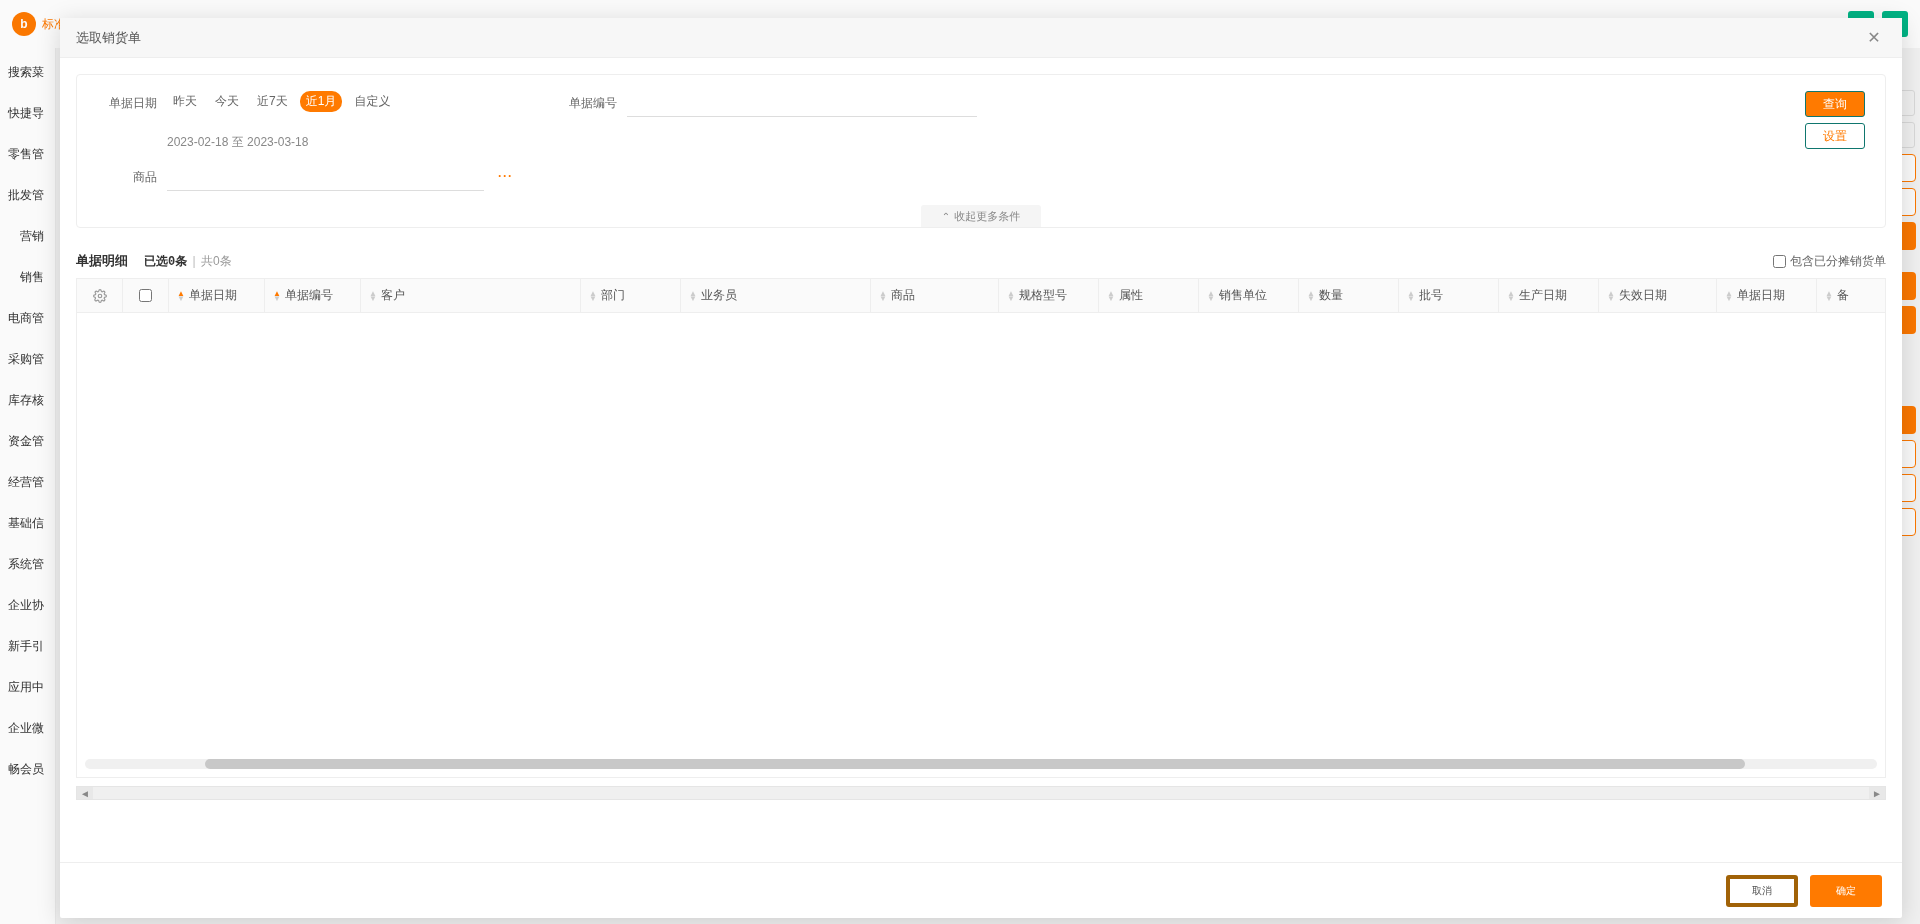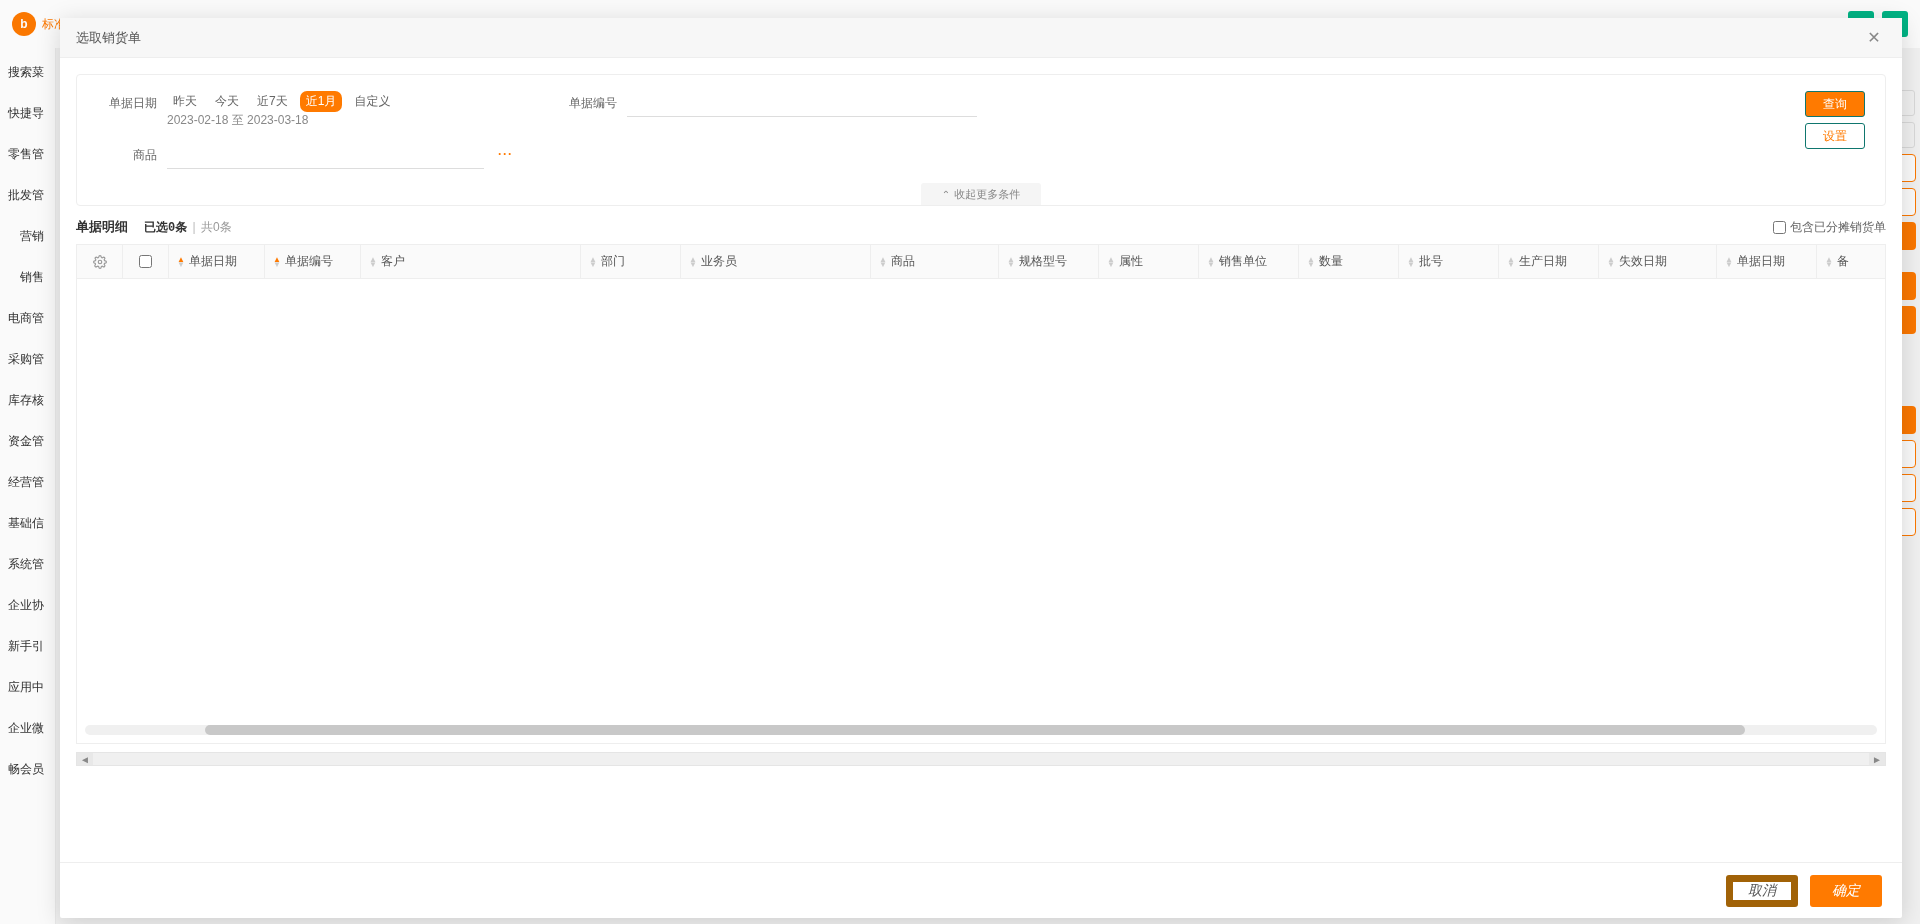--- a/index.html
+++ b/index.html
@@ -168,25 +168,24 @@
   .preset {
     padding: 2px 6px;
     color: #666;
     cursor: pointer;
     border-radius: 10px;
     font-size: 12px;
   }
   .preset.active {
     background: #ff7a00;
     color: #fff;
-    border-radius: 7px;
   }
   .date-range-text {
     width: 100%;
-    margin-top: 0;
+    margin-top: 22px;
     color: #888;
     font-size: 12px;
   }
   .filter-input {
     flex: 1;
     min-width: 280px;
     height: 26px;
     border: none;
     border-bottom: 1px solid #ddd;
     outline: none;
@@ -236,21 +235,21 @@
     color: #888;
     cursor: pointer;
     font-size: 11px;
   }
   .collapse-bar .chev { font-size: 10px; }
 
   
   .detail-bar {
     display: flex;
     align-items: center;
-    margin-top: 12px;
+    margin-top: 24px;
     gap: 16px;
   }
   .detail-title { font-weight: bold; font-size: 13px; }
   .selected-count { font-size: 12px; }
   .selected-count .strong { font-weight: bold; font-family: Liberation Mono, monospace; }
   .selected-count .sep { color: #bbb; margin: 0 2px; }
   .selected-count .total { color: #999; }
   .include-cb {
     margin-left: auto;
     display: flex;
@@ -352,26 +351,25 @@
     display: flex;
     align-items: center;
     justify-content: flex-end;
     gap: 12px;
     padding: 0 20px;
   }
   .fbtn {
     min-width: 72px;
     height: 32px;
     border-radius: 3px;
-    border: 7px solid #a16207;
+    border: 4px solid #a16207;
     background: #fff;
     color: #555;
     cursor: pointer;
-    font-size: 14px;
-    font-style: italic;
+    font-size: 10px;
   }
   .fbtn.primary {
     background: #ff7a00;
     color: #fff;
     border-color: #ff7a00;
   }
 </style>
 </head>
 <body>
 

